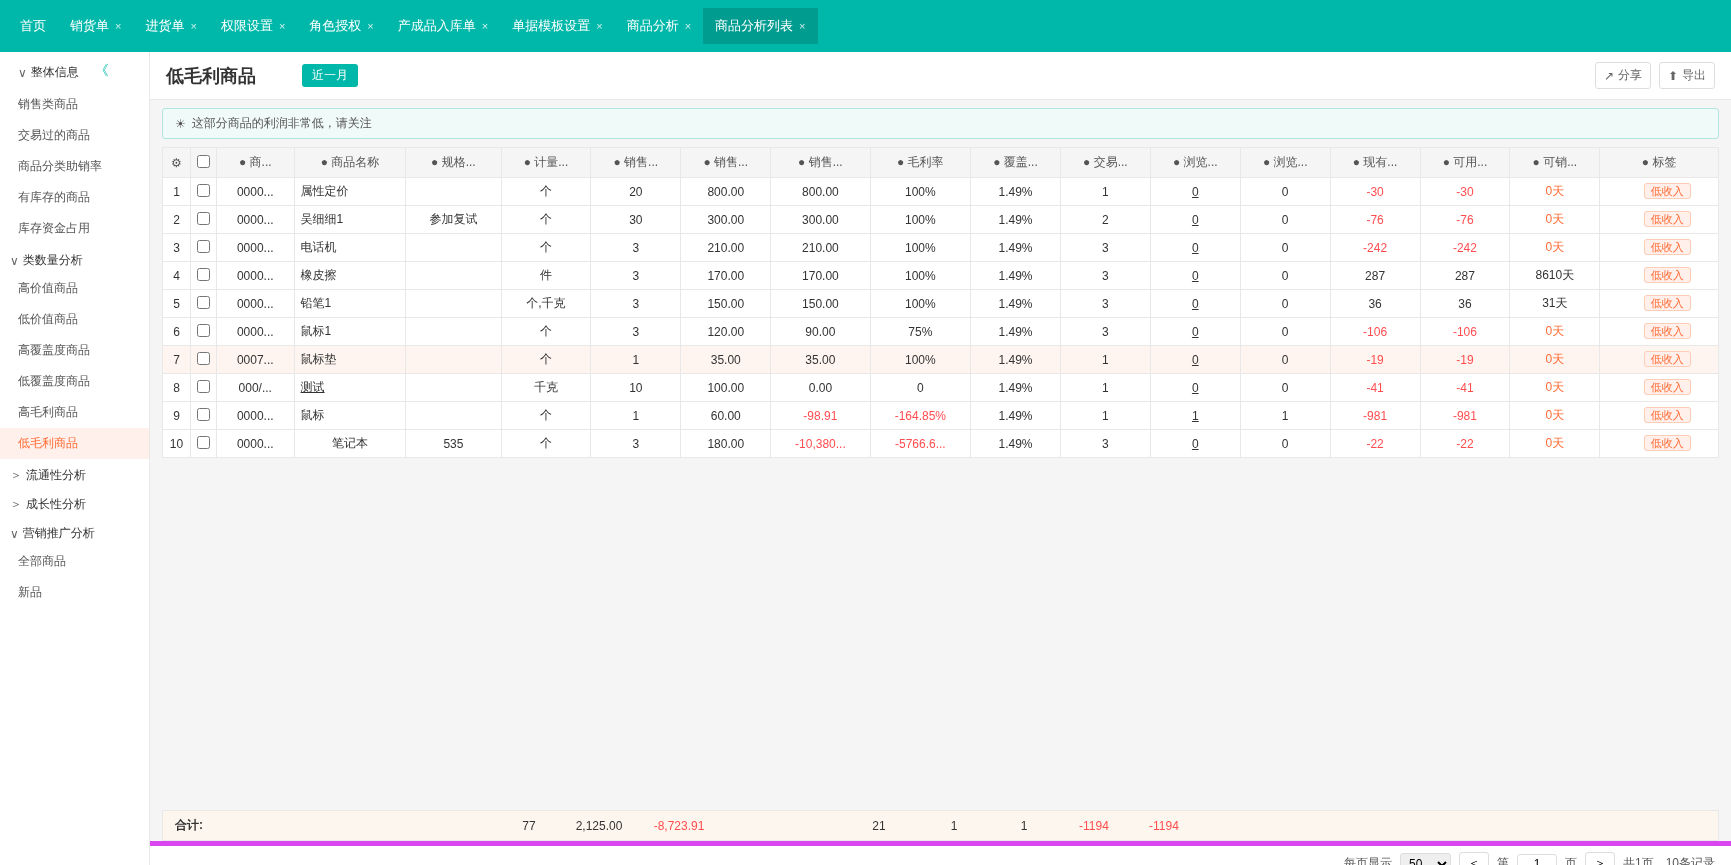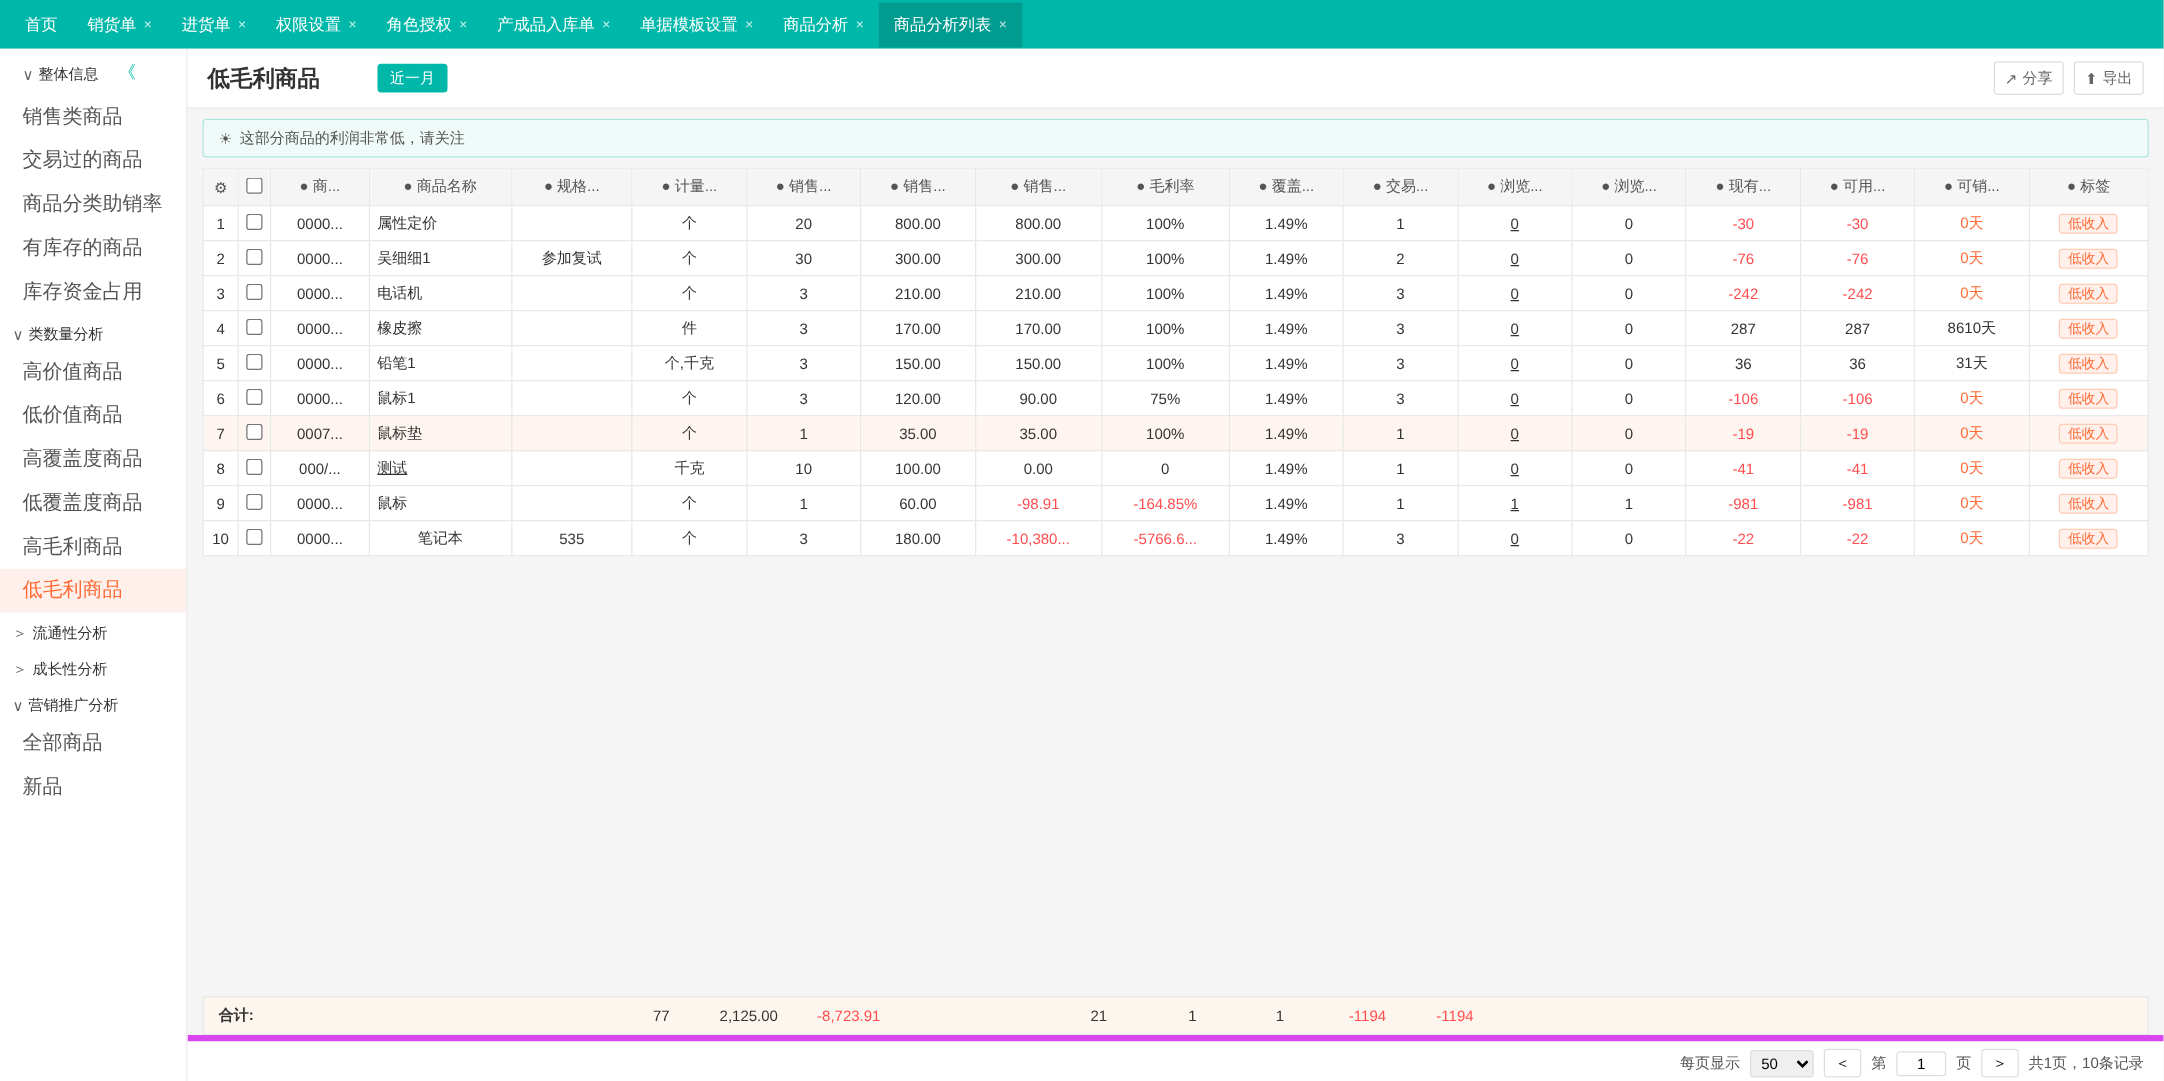--- a/index.html
+++ b/index.html
@@ -1,21 +1,21 @@
 <!DOCTYPE html>
 <html><head>
   <meta charset="utf-8">
   <style>
     * { margin: 0; padding: 0; box-sizing: border-box; }
     body { font-family: 'Microsoft YaHei', Arial, sans-serif; font-size: 12px; background: #f5f5f5; color: #333; overflow: hidden; width: 1731px; height: 865px; }
 
     
     .top-nav {
       background: #00b8a9;
-      height: 39px;
+      height: 52px;
       display: flex;
       align-items: center;
       padding: 0 8px;
     }
     .nav-item {
       color: #fff;
       padding: 0 12px;
       height: 36px;
       display: flex;
       align-items: center;
@@ -46,21 +46,21 @@
       font-size: 12px;
       display: flex;
       align-items: center;
       cursor: pointer;
     }
     .sidebar-group-title .arrow { margin-right: 4px; color: #666; }
     .sidebar-item {
       padding: 7px 10px 7px 18px;
       cursor: pointer;
       color: #555;
-      font-size: 16px;
+      font-size: 12px;
     }
     .sidebar-item.active { background: #fff0ec; color: #ff6b35; }
 
     
     .content {
       flex: 1;
       display: flex;
       flex-direction: column;
       overflow: hidden;
       background: #f5f5f5;
@@ -176,20 +176,21 @@
     }
     .data-table tr.highlighted td { background: #fff5f0; }
 
     .tag-badge {
       background: #fff0ec;
       color: #ff6b35;
       border: 1px solid #ffcdb5;
       border-radius: 3px;
       padding: 1px 6px;
       font-size: 11px;
+      margin-left: 16px;
     }
     .underline-num {
       text-decoration: underline;
       cursor: pointer;
       color: #333;
     }
 
     
     .table-footer {
       background: #fdf6ee;

